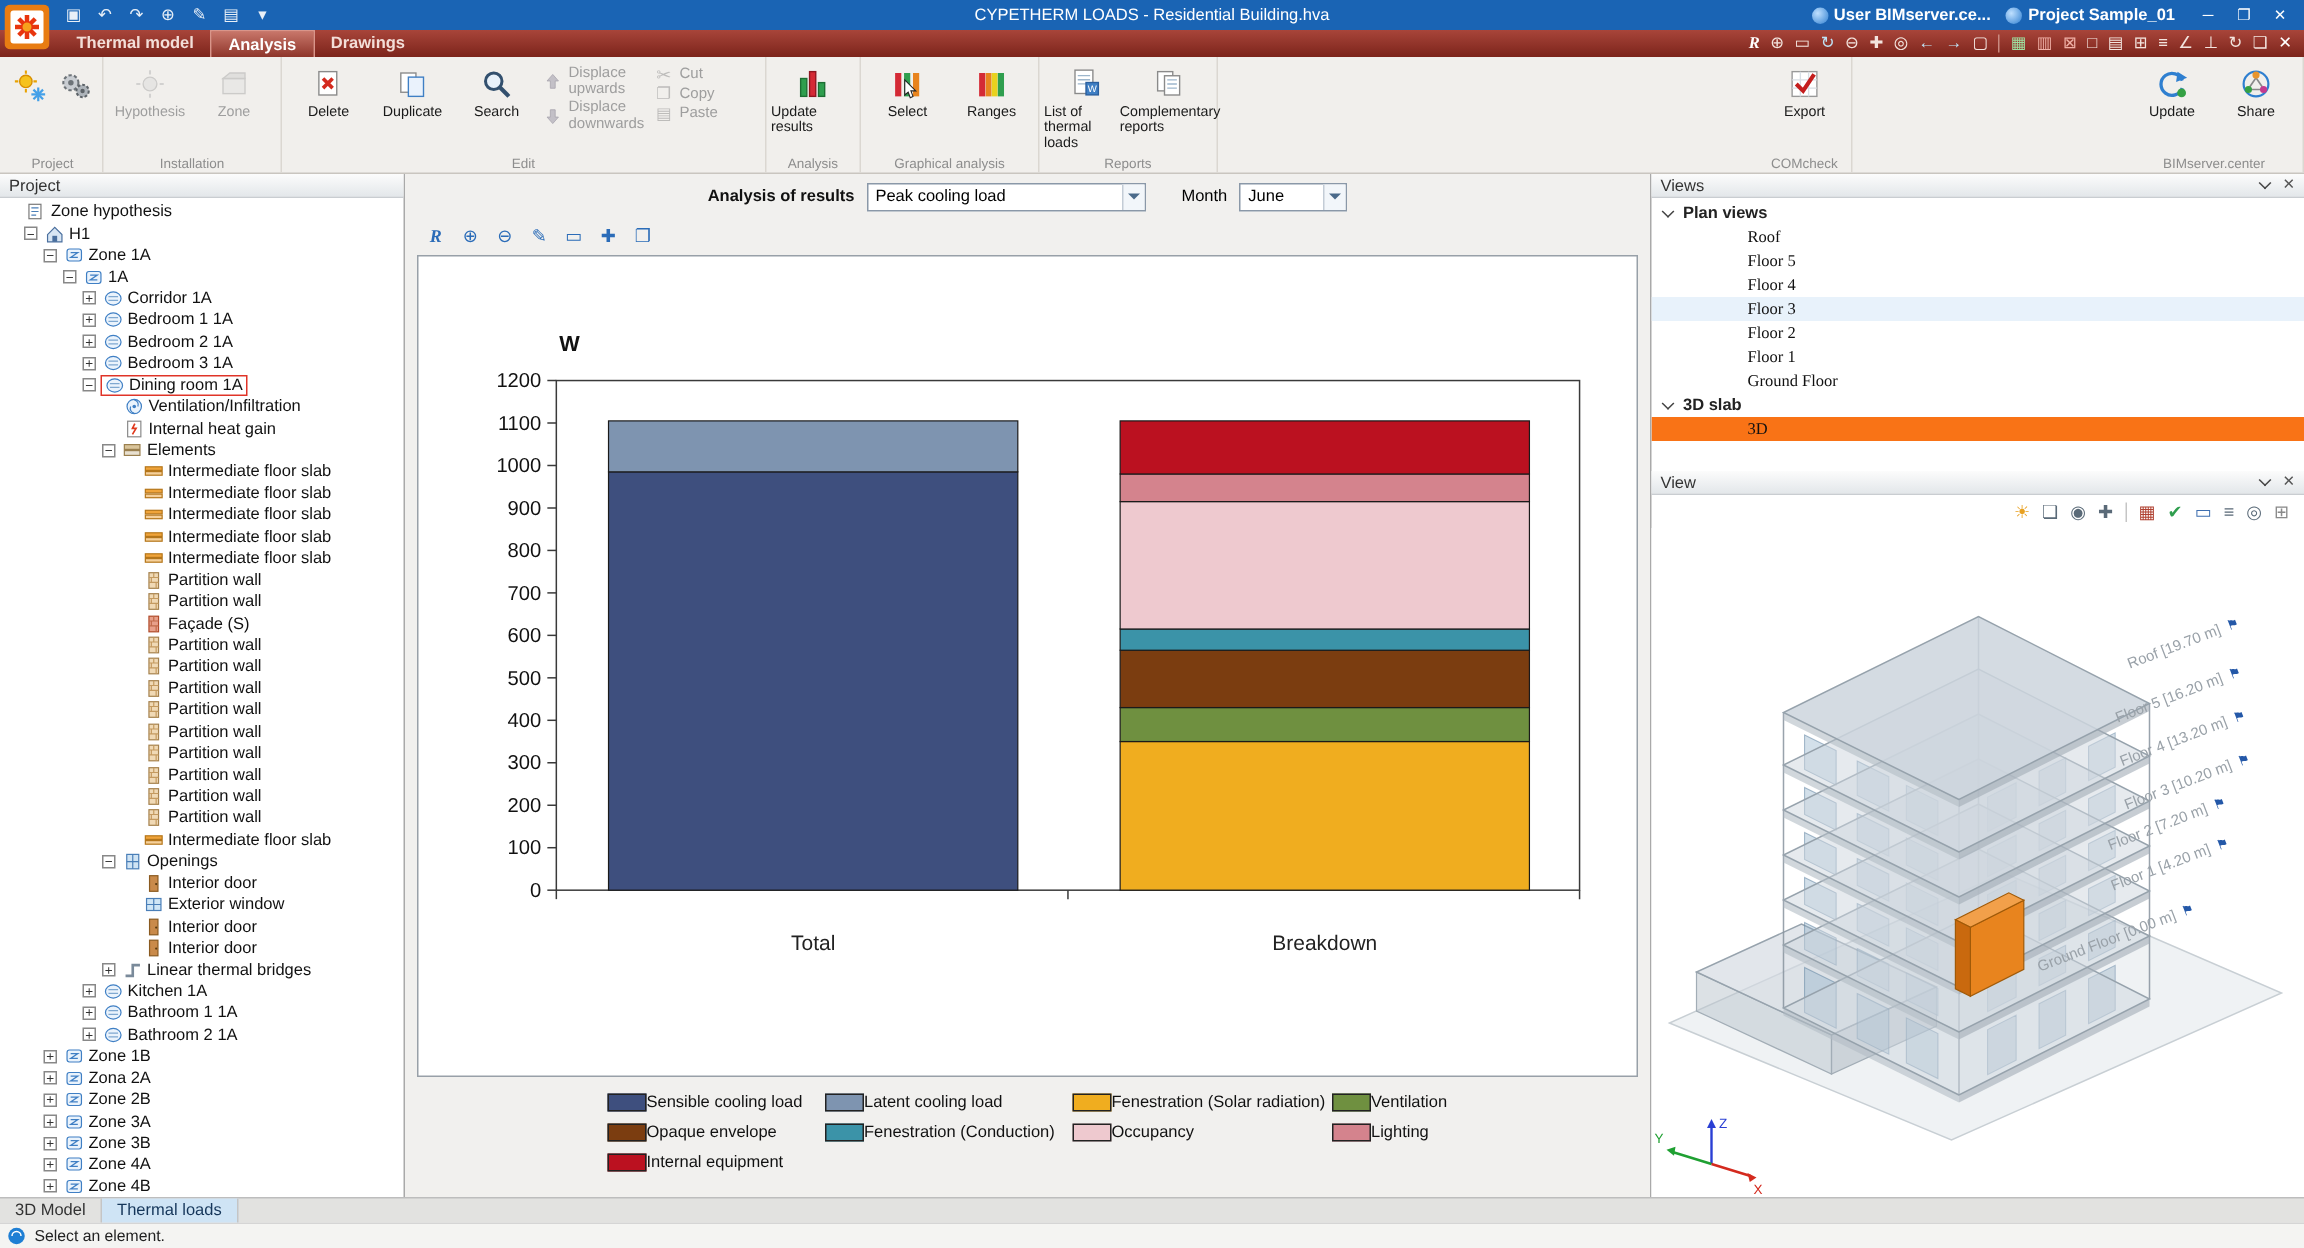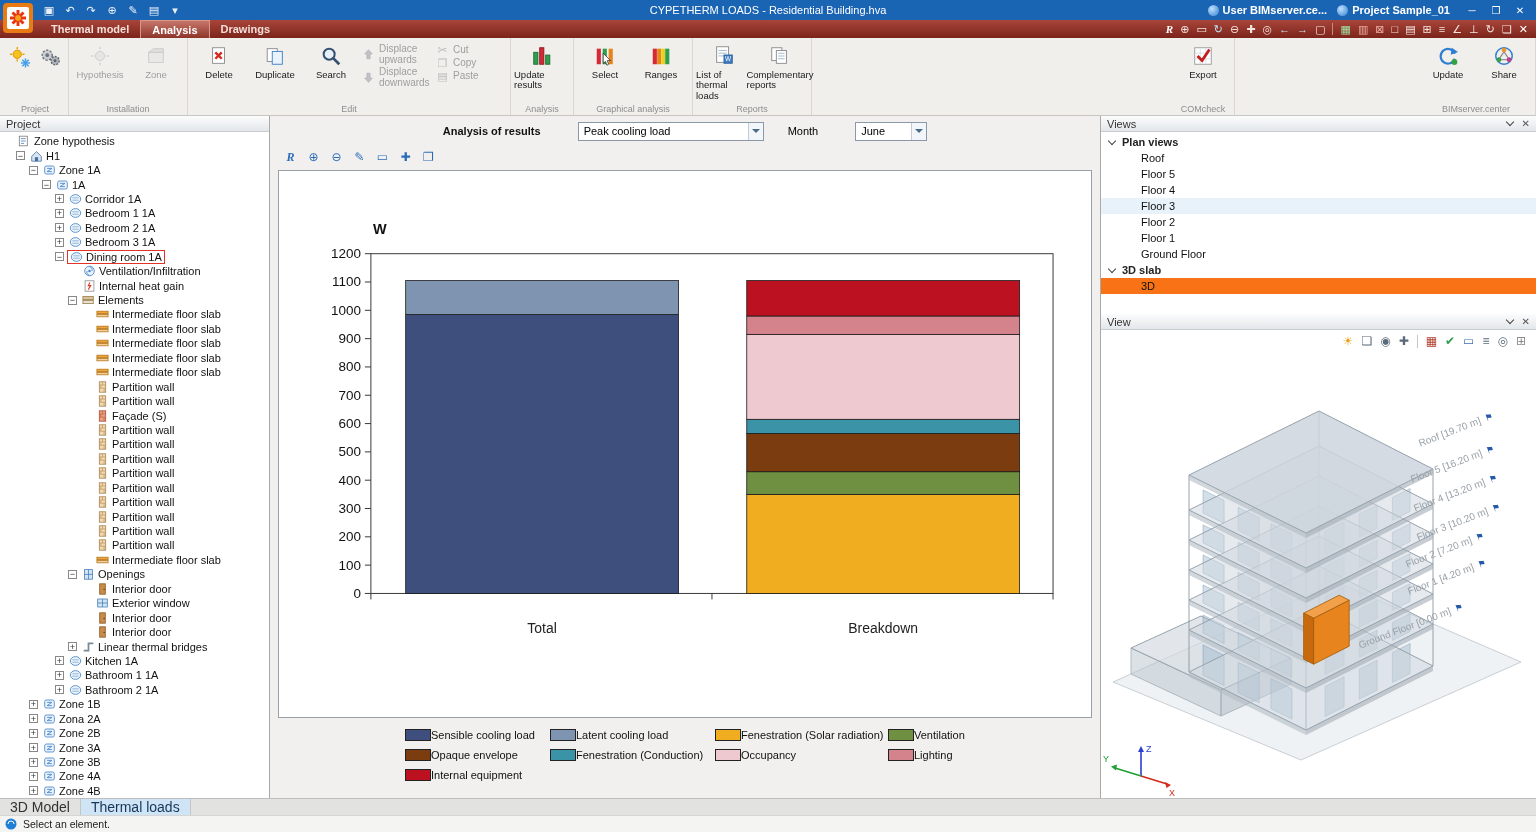--- a/index.html
+++ b/index.html
@@ -48,51 +48,51 @@
 .exp{width:9px;height:9px;border:1px solid #888;background:#fff;display:flex;align-items:center;justify-content:center;font-size:9px;margin-right:3px;color:#333;flex:none;}
 .expsp{width:13px;flex:none;}
 .tin{display:flex;align-items:center;gap:3px;padding:0 2px;}
 .tin.tsel{border:1.5px solid #e03428;}
 .ticon{display:flex;flex:none;}
 .tlbl{color:#111;}
 
 .center{flex:1;background:#f1f0ee;display:flex;flex-direction:column;padding:0 8px;min-width:0;}
 .ctr-controls{height:30px;display:flex;align-items:center;justify-content:center;gap:8px;font-size:11px;flex:none;}
 .ctr-label{font-weight:bold;color:#111;}
-.combo{background:#fff;border:1px solid #8a98a8;height:19px;display:inline-flex;align-items:center;font-size:11px;margin-left:29px;}
+.combo{background:#fff;border:1px solid #8a98a8;height:19px;display:inline-flex;align-items:center;font-size:11px;}
 .cval{padding:0 5px;flex:1;white-space:nowrap;}
 .carrow{width:15px;height:100%;border-left:1px solid #c3ccd6;display:flex;align-items:center;justify-content:center;background:#f2f6fa;}
 .carrow::after{content:"";border:4px solid transparent;border-top-color:#4a6a8a;margin-top:4px;}
 .ctr-toolbar{height:22px;display:flex;align-items:center;gap:6px;padding-left:4px;flex:none;}
 .ctbtn{width:17px;height:17px;display:flex;align-items:center;justify-content:center;color:#2b6cb8;font-size:12px;}
 .chartcard{height:548px;background:#fff;border:1px solid #98a0a8;margin-top:2px;flex:none;}
 .chartcard svg{display:block;width:100%;height:100%;}
 .legend{position:relative;flex:1;margin-top:10px;}
 .lgcol{position:absolute;top:0;}
 .lgitem{display:flex;align-items:center;gap:0;font-size:11px;height:13px;margin-bottom:7px;}
 .lgsw{width:26px;height:12px;border:1px solid #222;flex:none;}
 .lglbl{white-space:nowrap;color:#111;}
 
 .right{width:436px;border-left:1px solid #a9a9a9;background:#fff;display:flex;flex-direction:column;}
 .vlist{height:182px;overflow:hidden;font-size:11px;padding-top:2px;flex:none;}
 .vsec{height:16px;display:flex;align-items:center;padding-left:8px;font-weight:600;color:#222;}
 .vsec .chev{margin-right:7px;}
-.vitem{height:16px;display:flex;align-items:center;padding-left:40px;color:#111;}
+.vitem{height:16px;display:flex;align-items:center;padding-left:64px;color:#111;font-family:Liberation Serif, serif;}
 .vitem.highlight{background:#e8f2fb;}
 .vitem.selected{background:#f97316;}
 .vtoolbar{height:22px;display:flex;align-items:center;justify-content:flex-end;gap:8px;padding-right:10px;flex:none;}
 .vtbbtn{font-size:12px;line-height:1;}
 .vtbsep{width:1px;height:13px;background:#c5c5c5;}
 .view3d{position:relative;flex:1;background:#fff;overflow:hidden;}
 #building-svg{position:absolute;left:0;top:0;}
 .flabel{position:absolute;font-size:10px;color:#99a1a8;transform:rotate(-21deg);transform-origin:left center;white-space:nowrap;}
 .fflag{color:#2458a8;font-size:9px;margin-left:5px;}
 
 .bottombar{height:17px;background:#e2e2e0;display:flex;align-items:stretch;border-top:1px solid #bdbdbd;}
-.btab{padding:0 10px;font-size:14px;display:flex;align-items:center;color:#333;border-right:1px solid #c5c5c5;}
+.btab{padding:0 10px;font-size:11px;display:flex;align-items:center;color:#333;border-right:1px solid #c5c5c5;}
 .btab.active{background:#cfe4f5;color:#15365a;}
 .statusbar{height:17px;background:#f4f4f2;display:flex;align-items:center;gap:6px;padding-left:5px;font-size:10.5px;color:#222;border-top:1px solid #d5d5d5;}
 </style>
 </head>
 <body>
 
 <div class="titlebar">
   <div class="applogo">
     <svg width="30" height="30" viewBox="0 0 30 30">
         <rect x="0" y="0" width="30" height="30" rx="4" fill="#e87c12"></rect>

